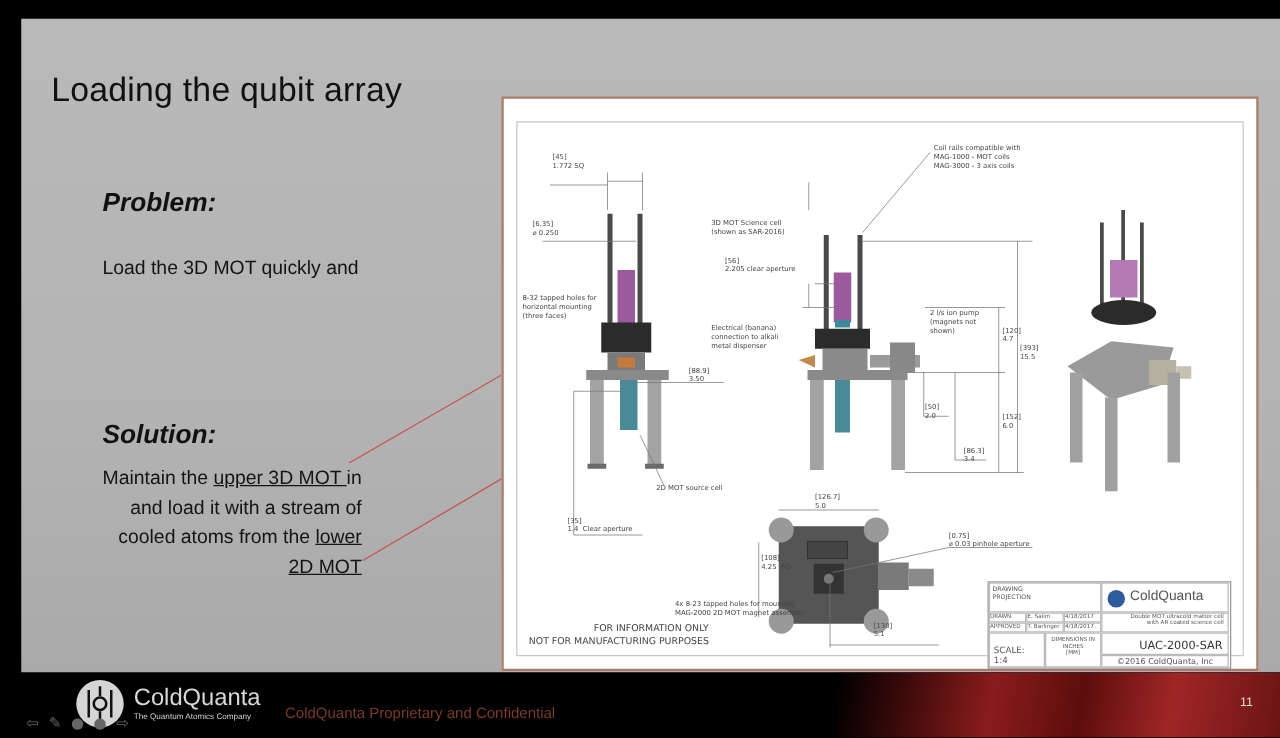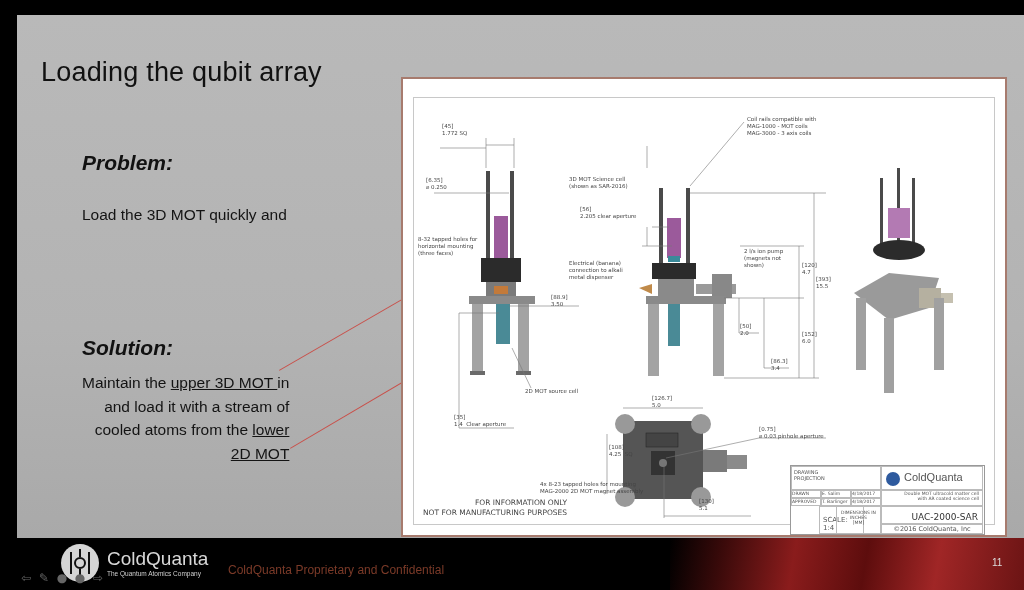--- a/index.html
+++ b/index.html
@@ -193,21 +193,21 @@
       <div class="tb-cell" style="left:90px;top:0;width:102px;height:24px;">
         <div style="position:absolute;left:4px;top:5px;width:14px;height:14px;border-radius:50%;background:#2e5a9e;"></div>
         <div style="position:absolute;left:22px;top:4px;font-size:11px;color:#555;font-family:'Liberation Sans',sans-serif;">ColdQuanta</div>
       </div>
       <div class="tb-cell" style="left:0;top:24px;width:30px;height:8px;">DRAWN</div>
       <div class="tb-cell" style="left:30px;top:24px;width:30px;height:8px;">E. Salim</div>
       <div class="tb-cell" style="left:60px;top:24px;width:30px;height:8px;">4/18/2017</div>
       <div class="tb-cell" style="left:0;top:32px;width:30px;height:8px;">APPROVED</div>
       <div class="tb-cell" style="left:30px;top:32px;width:30px;height:8px;">T. Barlinger</div>
       <div class="tb-cell" style="left:60px;top:32px;width:30px;height:8px;">4/18/2017</div>
-      <div class="tb-cell" style="left:0;top:40px;width:45px;height:28px;font-size:7px;padding:9px 3px;margin-left:28px;">SCALE: 1:4</div>
+      <div class="tb-cell" style="left:0;top:40px;width:45px;height:28px;font-size:7px;padding:9px 3px;">SCALE: 1:4</div>
       <div class="tb-cell" style="left:45px;top:40px;width:45px;height:28px;white-space:pre;text-align:center;padding-top:3px;">DIMENSIONS IN
 INCHES
 [MM]</div>
       <div class="tb-cell" style="left:90px;top:24px;width:102px;height:16px;white-space:pre;text-align:right;padding-right:3px;">Double MOT ultracold matter cell
 with AR coated science cell</div>
       <div class="tb-cell" style="left:90px;top:40px;width:102px;height:18px;font-size:9px;text-align:right;padding:5px 4px 0 0;color:#333;">UAC-2000-SAR</div>
       <div class="tb-cell" style="left:90px;top:58px;width:102px;height:10px;font-size:6.5px;text-align:center;">©2016 ColdQuanta, Inc</div>
     </div>
   </div>
 </div>

